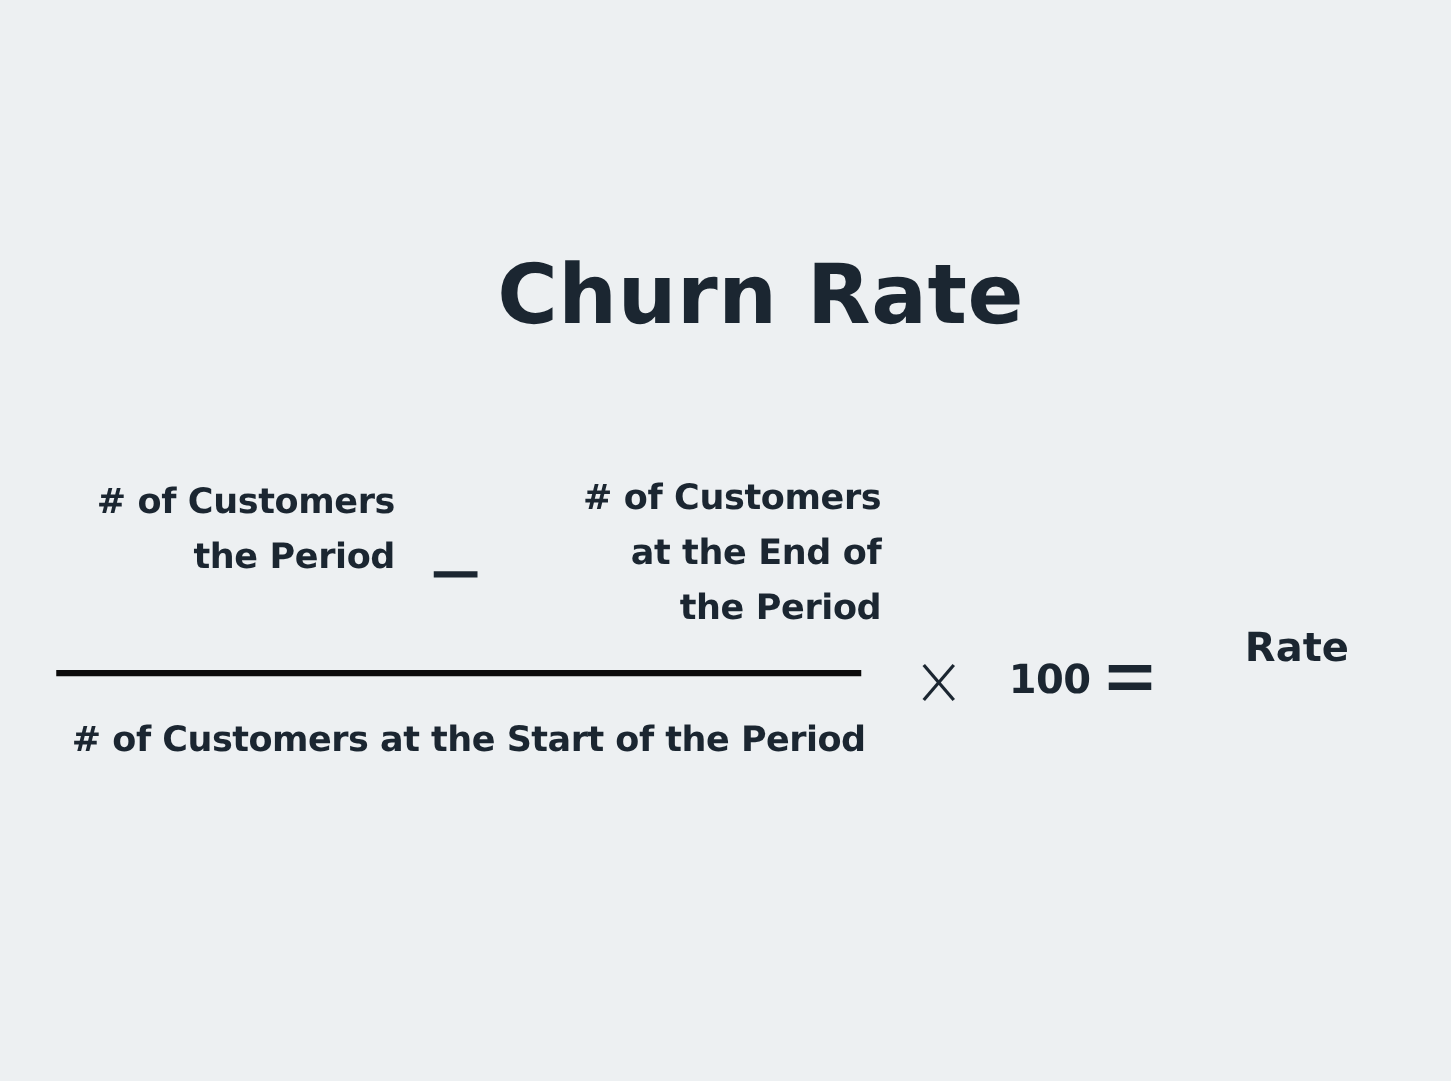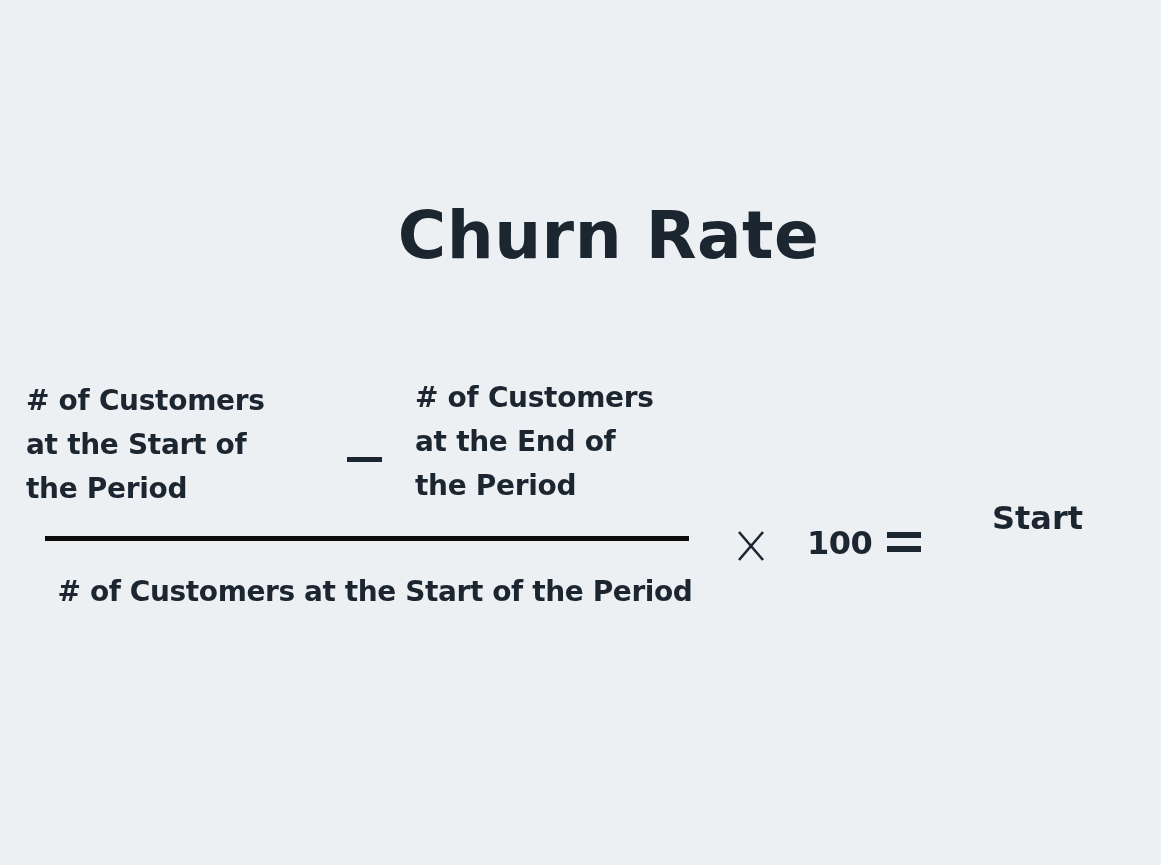--- a/index.html
+++ b/index.html
@@ -23,21 +23,21 @@
       top: 196px;
       text-align: center;
       font-size: 66px;
       font-weight: bold;
       letter-spacing: 0.5px;
       line-height: 80px;
       margin-left: 28px;
     }
 
     .term {
-      text-align: left;
+      text-align: right;
       font-weight: bold;
       font-size: 28px;
       line-height: 44px;
       letter-spacing: -0.3px;
     }
     .term span { display: block; white-space: nowrap; }
 
     .term-start {
       left: 26px;
       width: 290px;
@@ -120,21 +120,20 @@
     }
     .result span { display: block; }
   </style>
 </head>
 <body>
 
 <div class="abs title">Churn Rate</div>
 
 <div class="abs term term-start">
   <span># of Customers</span>
-  <span>at the Start of</span>
   <span>the Period</span>
 </div>
 
 <div class="abs minus"></div>
 
 <div class="abs term term-end">
   <span># of Customers</span>
   <span>at the End of</span>
   <span>the Period</span>
 </div>
@@ -149,14 +148,14 @@
 </svg>
 
 <div class="abs hundred">100</div>
 
 <div class="abs equals">
   <div class="bar top"></div>
   <div class="bar bottom"></div>
 </div>
 
 <div class="abs result">
-  <span>Start</span>
+  <span>Rate</span>
 </div>
 
 </body></html>

